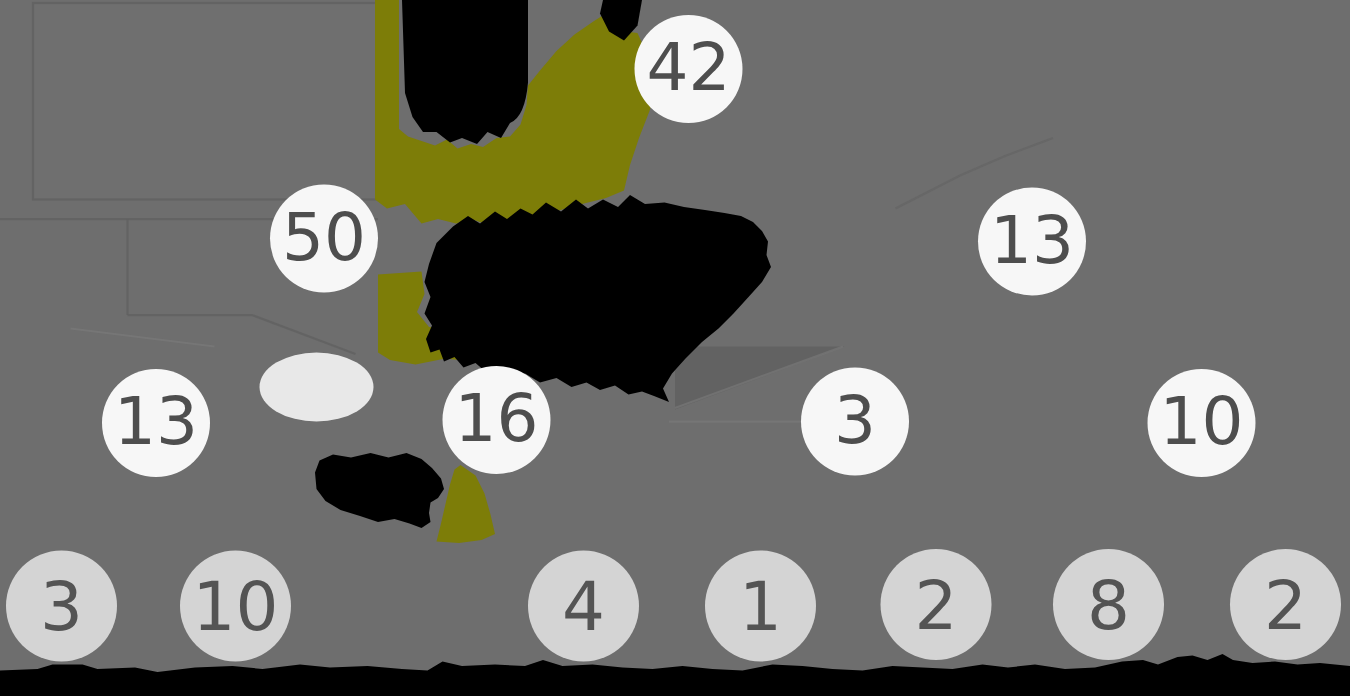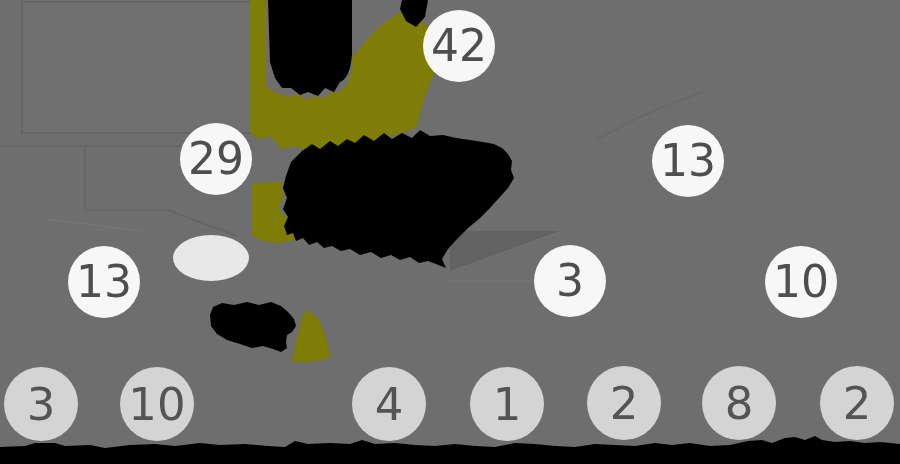--- a/index.html
+++ b/index.html
@@ -78,23 +78,24 @@
              L175,446 L200,443 L220,445 L245,444 L268,446 L285,447 L295,441 L308,444
              L330,443 L350,444 L362,440 L375,444 L395,443 L415,445 L435,446 L455,444
              L475,446 L495,447 L515,443 L535,444 L555,446 L575,447 L595,444 L615,445
              L635,446 L655,443 L672,445 L690,443 L710,446 L730,445 L748,441 L762,440
              L772,443 L785,438 L795,437 L805,440 L815,436 L822,440 L835,442 L850,441
              L865,443 L880,442 L900,444 L900,464 L0,464 Z" fill="#000000"></path>
   </svg>
 
   <div id="marker-layer">
       <div class="marker standard" style="left: 423px; top: 10px; background: rgb(247, 247, 247);">42</div>
-      <div class="marker standard" style="left: 180px; top: 123px; background: rgb(247, 247, 247);">29</div>
+      <div class="marker standard" style="left: 180px; top: 123px; background: rgb(247, 247, 247);">50</div>
       <div class="marker standard" style="left: 652px; top: 125px; background: rgb(247, 247, 247);">13</div>
       <div class="marker standard" style="left: 68px; top: 246px; background: rgb(247, 247, 247);">13</div>
+      <div class="marker standard" style="left: 295px; top: 244px; background: rgb(247, 247, 247);">16</div>
       <div class="marker standard" style="left: 534px; top: 245px; background: rgb(247, 247, 247);">3</div>
       <div class="marker standard" style="left: 765px; top: 246px; background: rgb(247, 247, 247);">10</div>
       <div class="marker muted" style="left: 4px; top: 367px; background: rgb(212, 212, 212);">3</div>
       <div class="marker muted" style="left: 120px; top: 367px; background: rgb(212, 212, 212);">10</div>
       <div class="marker muted" style="left: 352px; top: 367px; background: rgb(212, 212, 212);">4</div>
       <div class="marker muted" style="left: 470px; top: 367px; background: rgb(212, 212, 212);">1</div>
       <div class="marker muted" style="left: 587px; top: 366px; background: rgb(212, 212, 212);">2</div>
       <div class="marker muted" style="left: 702px; top: 366px; background: rgb(212, 212, 212);">8</div>
       <div class="marker muted" style="left: 820px; top: 366px; background: rgb(212, 212, 212);">2</div>
     </div>

